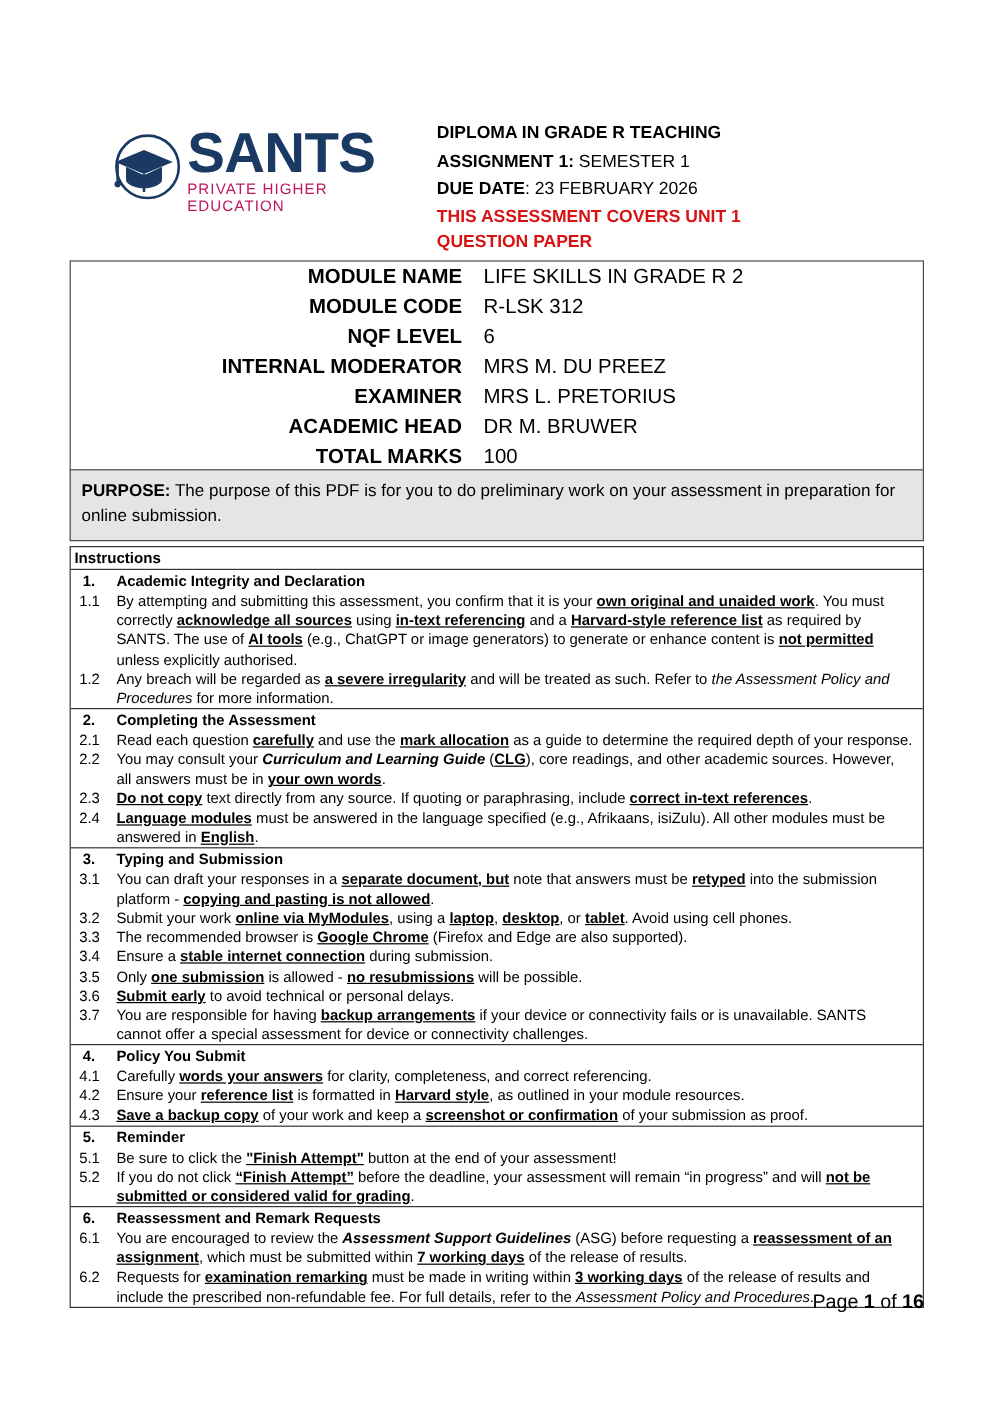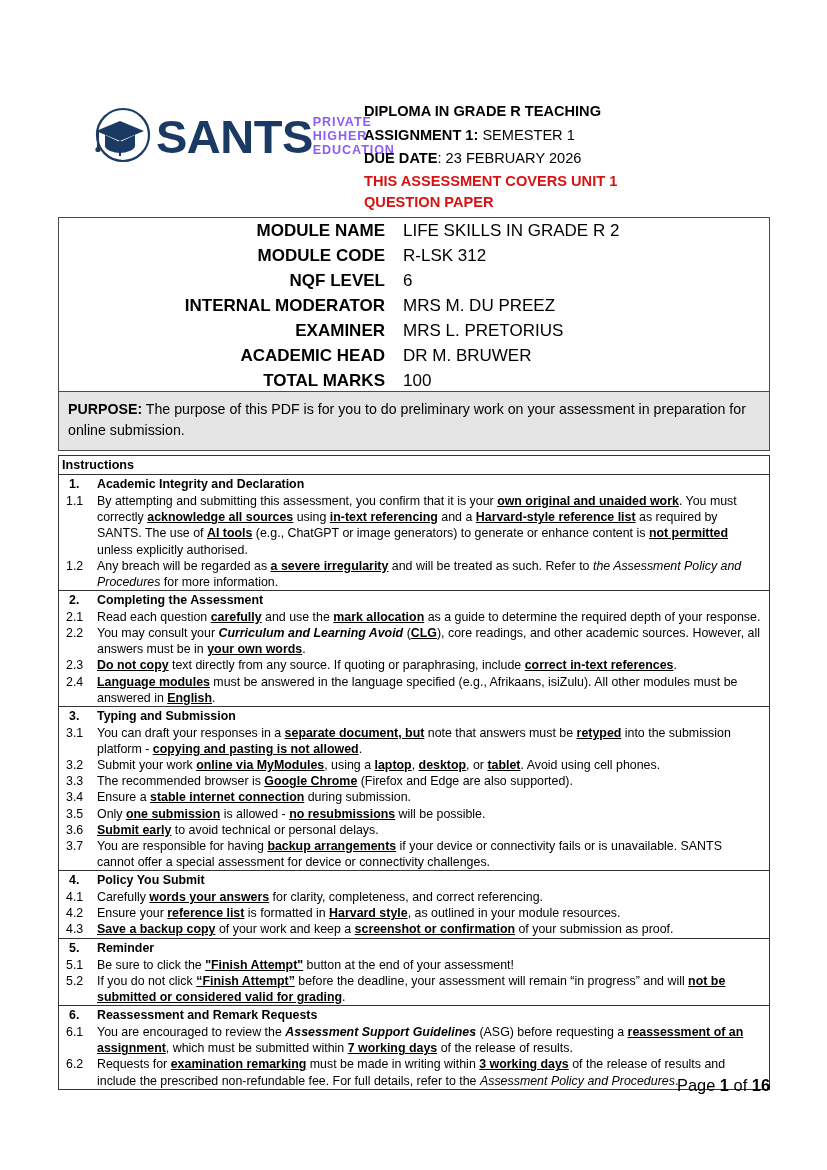--- a/index.html
+++ b/index.html
@@ -36,37 +36,37 @@
     padding-top: 8px;
     display: flex;
     align-items: center;
     justify-content: flex-start;
     padding-left: 32px;
   }
   .logo-mark { flex: 0 0 auto; }
   .logo-text {
     margin-left: 4px;
     display: flex;
-    flex-direction: row;
+    flex-direction: column;
     align-items: flex-start;
   }
   .logo-word {
     font-family: "Liberation Sans", sans-serif;
     font-weight: bold;
     font-size: 47px;
     letter-spacing: -0.5px;
     line-height: 0.98;
     color: #1b3a63;
   }
   .logo-sub {
     font-family: "Liberation Sans", sans-serif;
-    font-weight: bold;
+    font-weight: normal;
     font-size: 12.6px;
     letter-spacing: 0.9px;
-    color: #8b5cf6;
+    color: #be185d;
     margin-top: 1px;
   }
 
   .header-info {
     flex: 1;
     padding-top: 4px;
     padding-left: 16px;
   }
   .hline {
     font-size: 14.6px;
@@ -284,21 +284,21 @@
           <div class="sec-title">
             <span class="sec-num">2.</span>
             <span class="sec-name">Completing the Assessment</span>
           </div>
           <div class="item">
             <span class="item-num">2.1</span>
             <span class="item-text">Read each question <b>carefully</b> and use the <b>mark allocation</b> as a guide to determine the required depth of your response.</span>
           </div>
           <div class="item">
             <span class="item-num">2.2</span>
-            <span class="item-text">You may consult your <bi>Curriculum and Learning Avoid</bi> (<b>CLG</b>), core readings, and other academic sources. However, all answers must be in <b>your own words</b>.</span>
+            <span class="item-text">You may consult your <bi>Curriculum and Learning Guide</bi> (<b>CLG</b>), core readings, and other academic sources. However, all answers must be in <b>your own words</b>.</span>
           </div>
           <div class="item">
             <span class="item-num">2.3</span>
             <span class="item-text"><b>Do not copy</b> text directly from any source. If quoting or paraphrasing, include <b>correct in-text references</b>.</span>
           </div>
           <div class="item">
             <span class="item-num">2.4</span>
             <span class="item-text"><b>Language modules</b> must be answered in the language specified (e.g., Afrikaans, isiZulu). All other modules must be answered in <b>English</b>.</span>
           </div>
         </div>

